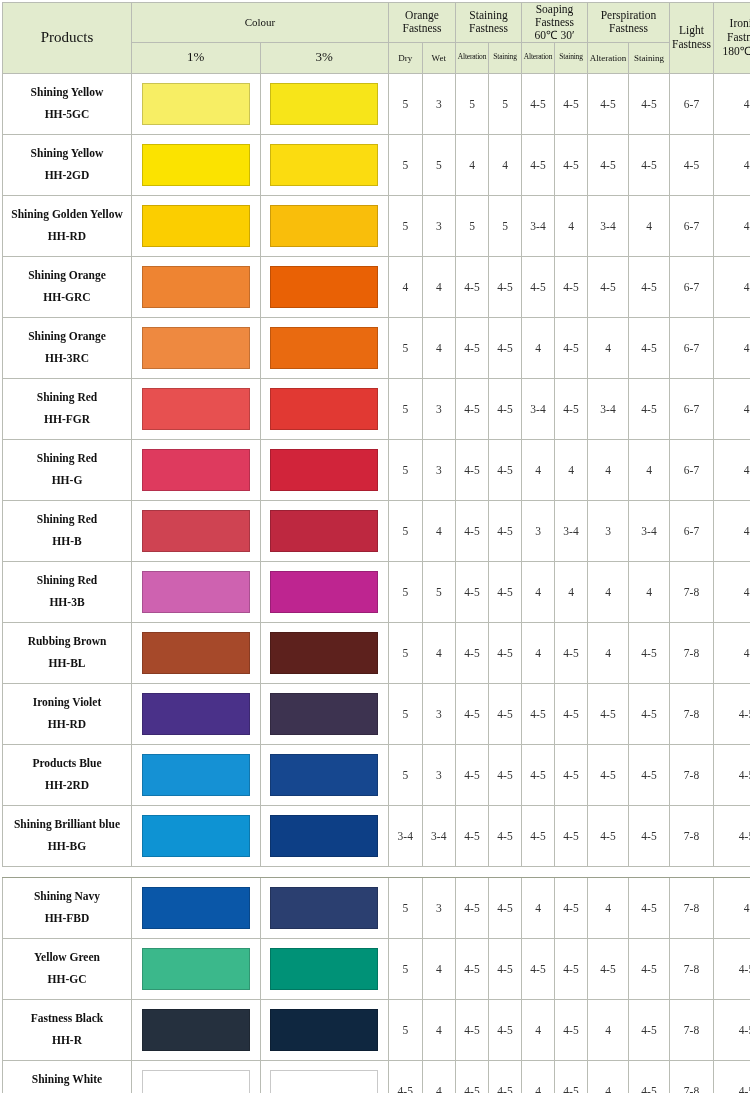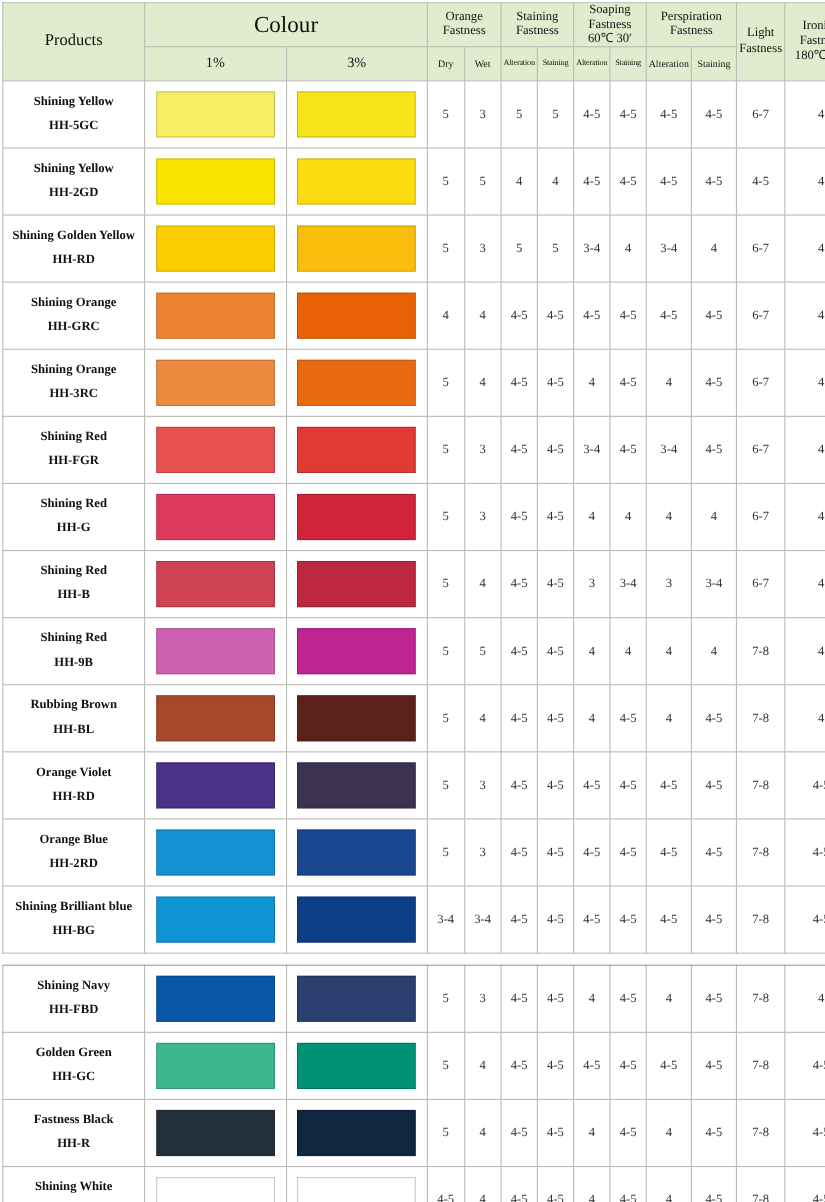--- a/index.html
+++ b/index.html
@@ -44,21 +44,21 @@
     border: 1px solid #9aa08c;
     font-weight: normal;
     color: #111;
     line-height: 1.12;
   }
   th.h-products {
     font-size: 15px;
     height: 60px;
   }
   th.h-colour {
-    font-size: 21px;
+    font-size: 11px;
     height: 30px;
   }
   th.h-pct {
     font-size: 13px;
     height: 30px;
   }
   th.h-group {
     font-size: 11.5px;
     height: 30px;
     padding: 1px 1px;
@@ -358,21 +358,21 @@
           <td class="c-val">3</td>
           <td class="c-val">3-4</td>
           <td class="c-val">3</td>
           <td class="c-val">3-4</td>
           <td class="c-val">6-7</td>
           <td class="c-val">4</td>
         </tr>
         <tr>
           <td class="c-product">
             <span class="pname">Shining Red</span>
-            <span class="pcode">HH-9B</span>
+            <span class="pcode">HH-3B</span>
           </td>
           <td class="c-swatch">
             <div class="swatch" style="background: rgb(206, 98, 176);"></div>
           </td>
           <td class="c-swatch">
             <div class="swatch" style="background: rgb(190, 37, 144);"></div>
           </td>
           <td class="c-val">5</td>
           <td class="c-val">5</td>
           <td class="c-val">4-5</td>
@@ -401,21 +401,21 @@
           <td class="c-val">4-5</td>
           <td class="c-val">4</td>
           <td class="c-val">4-5</td>
           <td class="c-val">4</td>
           <td class="c-val">4-5</td>
           <td class="c-val">7-8</td>
           <td class="c-val">4</td>
         </tr>
         <tr>
           <td class="c-product">
-            <span class="pname">Orange Violet</span>
+            <span class="pname">Ironing Violet</span>
             <span class="pcode">HH-RD</span>
           </td>
           <td class="c-swatch">
             <div class="swatch" style="background: rgb(74, 49, 137);"></div>
           </td>
           <td class="c-swatch">
             <div class="swatch" style="background: rgb(61, 51, 80);"></div>
           </td>
           <td class="c-val">5</td>
           <td class="c-val">3</td>
@@ -423,21 +423,21 @@
           <td class="c-val">4-5</td>
           <td class="c-val">4-5</td>
           <td class="c-val">4-5</td>
           <td class="c-val">4-5</td>
           <td class="c-val">4-5</td>
           <td class="c-val">7-8</td>
           <td class="c-val">4-5</td>
         </tr>
         <tr>
           <td class="c-product">
-            <span class="pname">Orange Blue</span>
+            <span class="pname">Products Blue</span>
             <span class="pcode">HH-2RD</span>
           </td>
           <td class="c-swatch">
             <div class="swatch" style="background: rgb(21, 145, 212);"></div>
           </td>
           <td class="c-swatch">
             <div class="swatch" style="background: rgb(22, 71, 143);"></div>
           </td>
           <td class="c-val">5</td>
           <td class="c-val">3</td>
@@ -492,21 +492,21 @@
           <td class="c-val">4-5</td>
           <td class="c-val">4</td>
           <td class="c-val">4-5</td>
           <td class="c-val">4</td>
           <td class="c-val">4-5</td>
           <td class="c-val">7-8</td>
           <td class="c-val">4</td>
         </tr>
         <tr>
           <td class="c-product">
-            <span class="pname">Golden Green</span>
+            <span class="pname">Yellow Green</span>
             <span class="pcode">HH-GC</span>
           </td>
           <td class="c-swatch">
             <div class="swatch" style="background: rgb(59, 184, 139);"></div>
           </td>
           <td class="c-swatch">
             <div class="swatch" style="background: rgb(0, 146, 119);"></div>
           </td>
           <td class="c-val">5</td>
           <td class="c-val">4</td>

